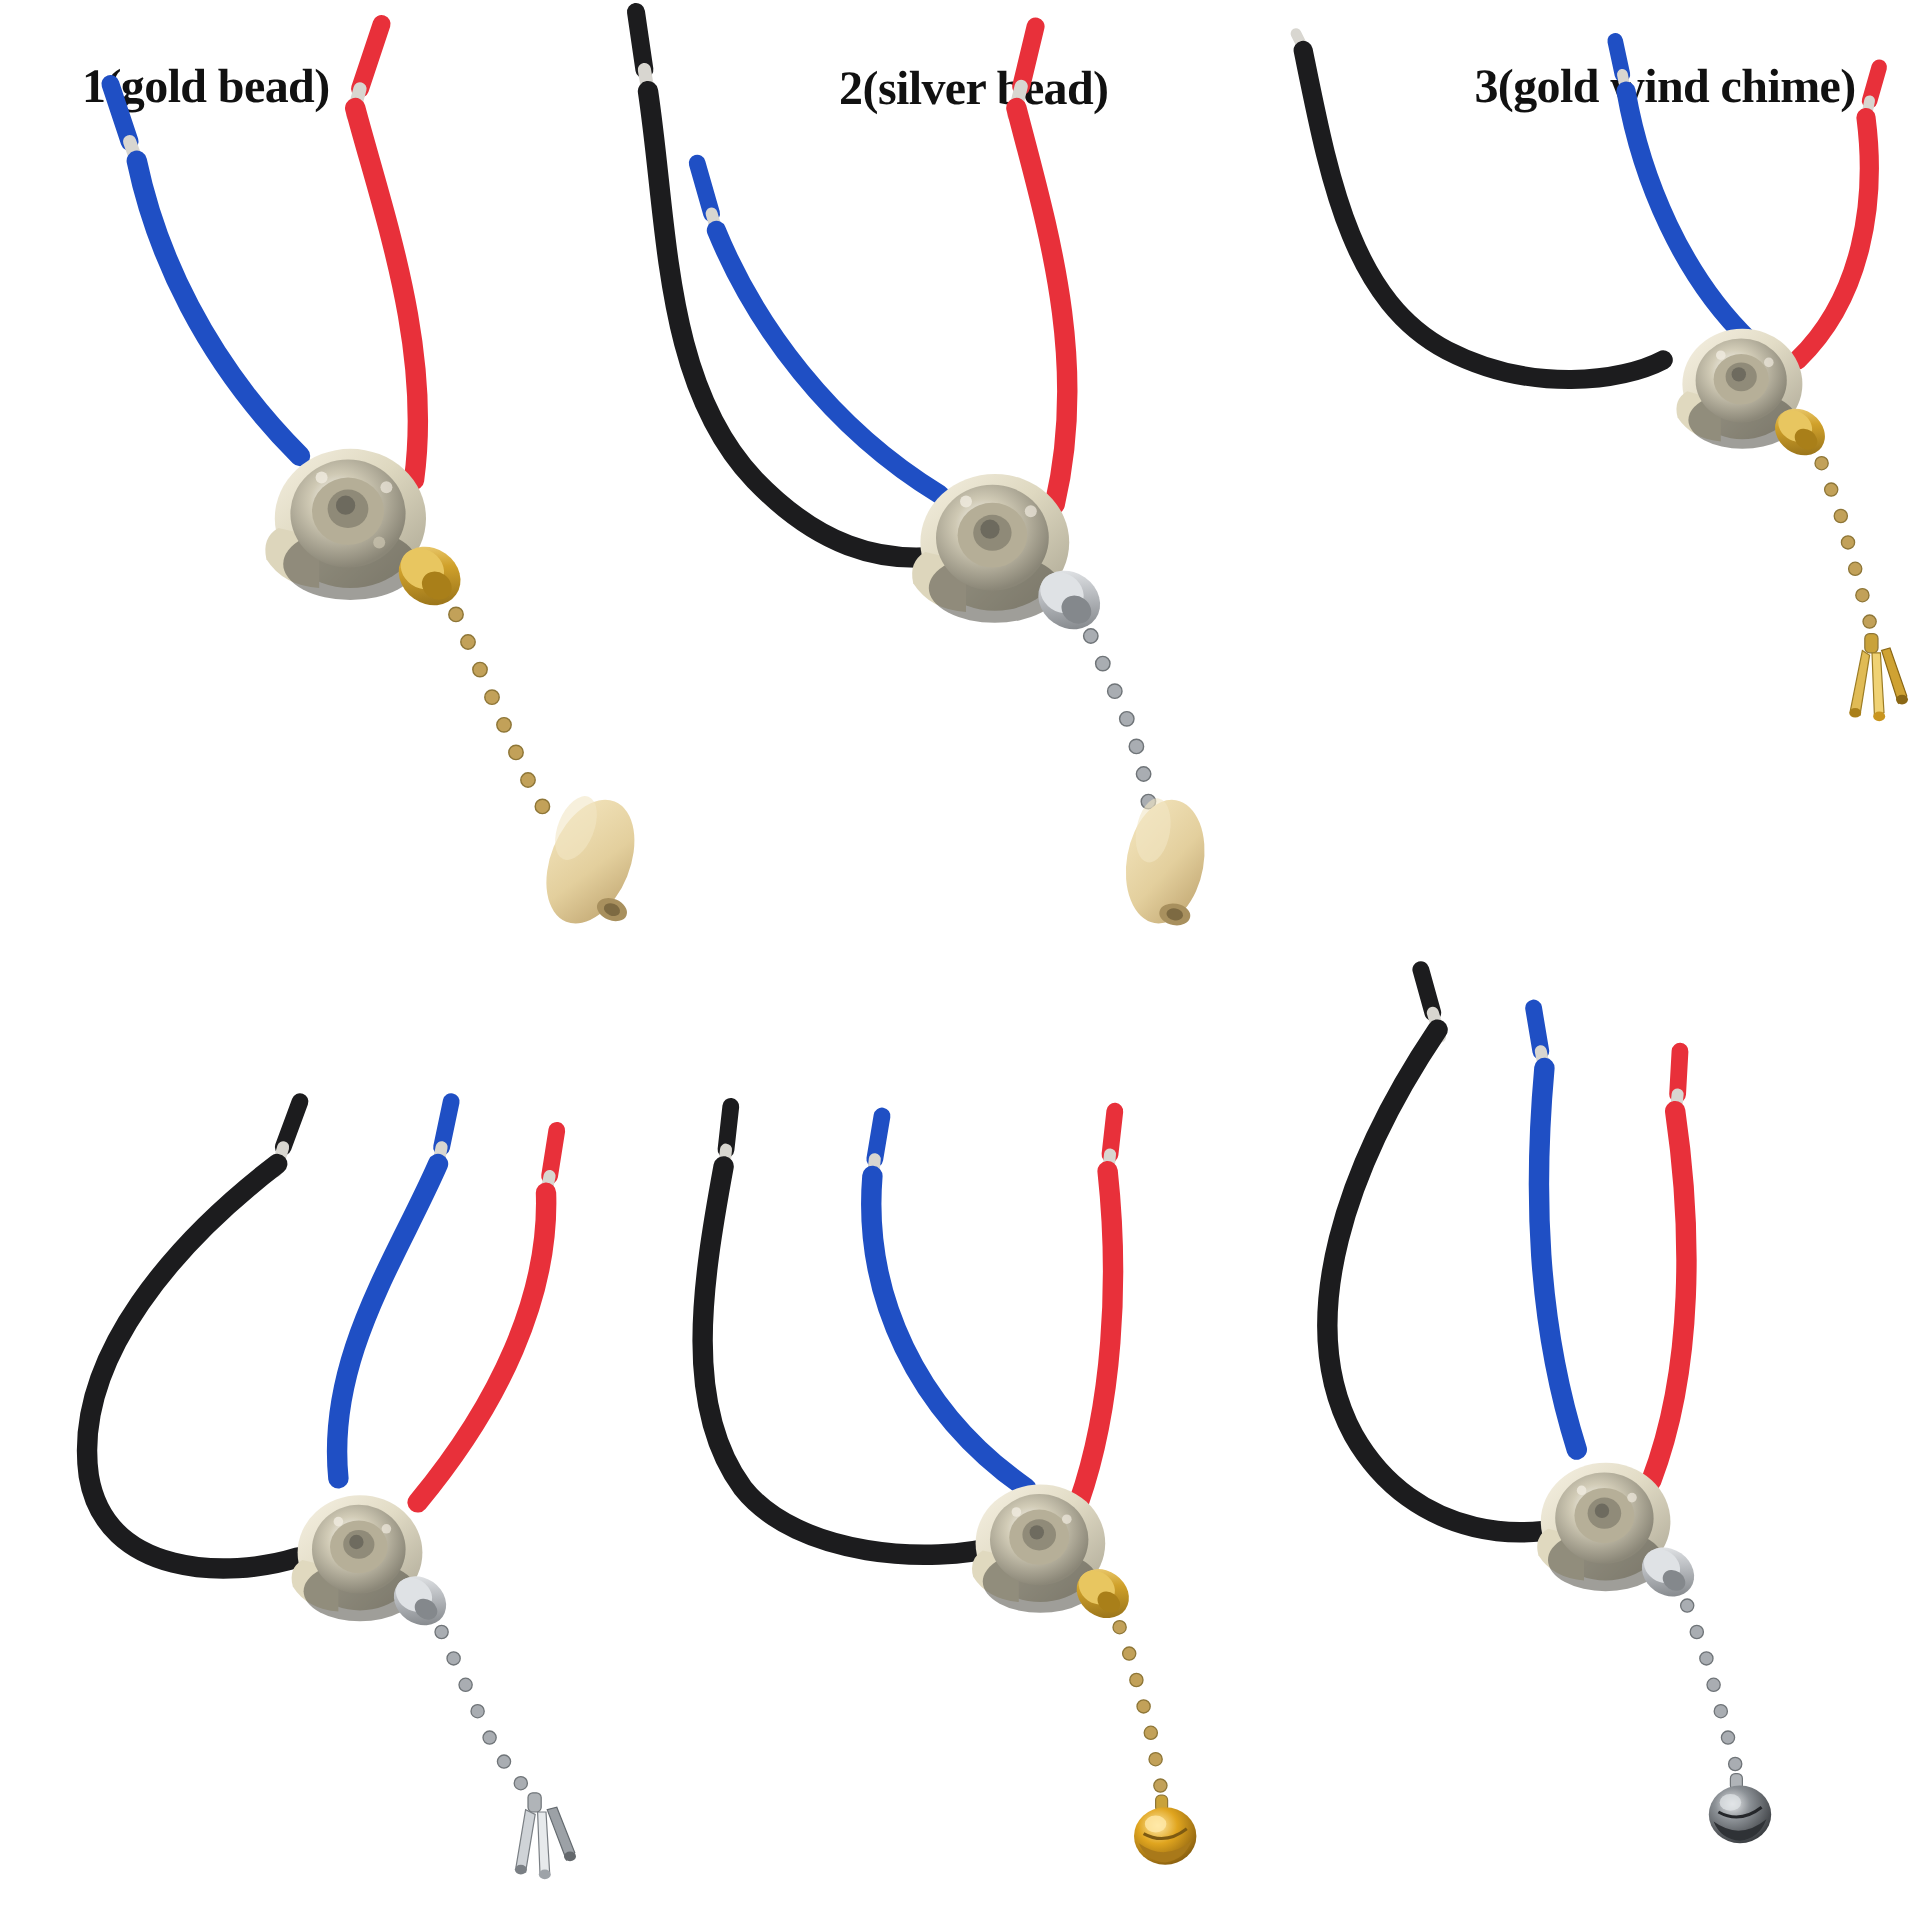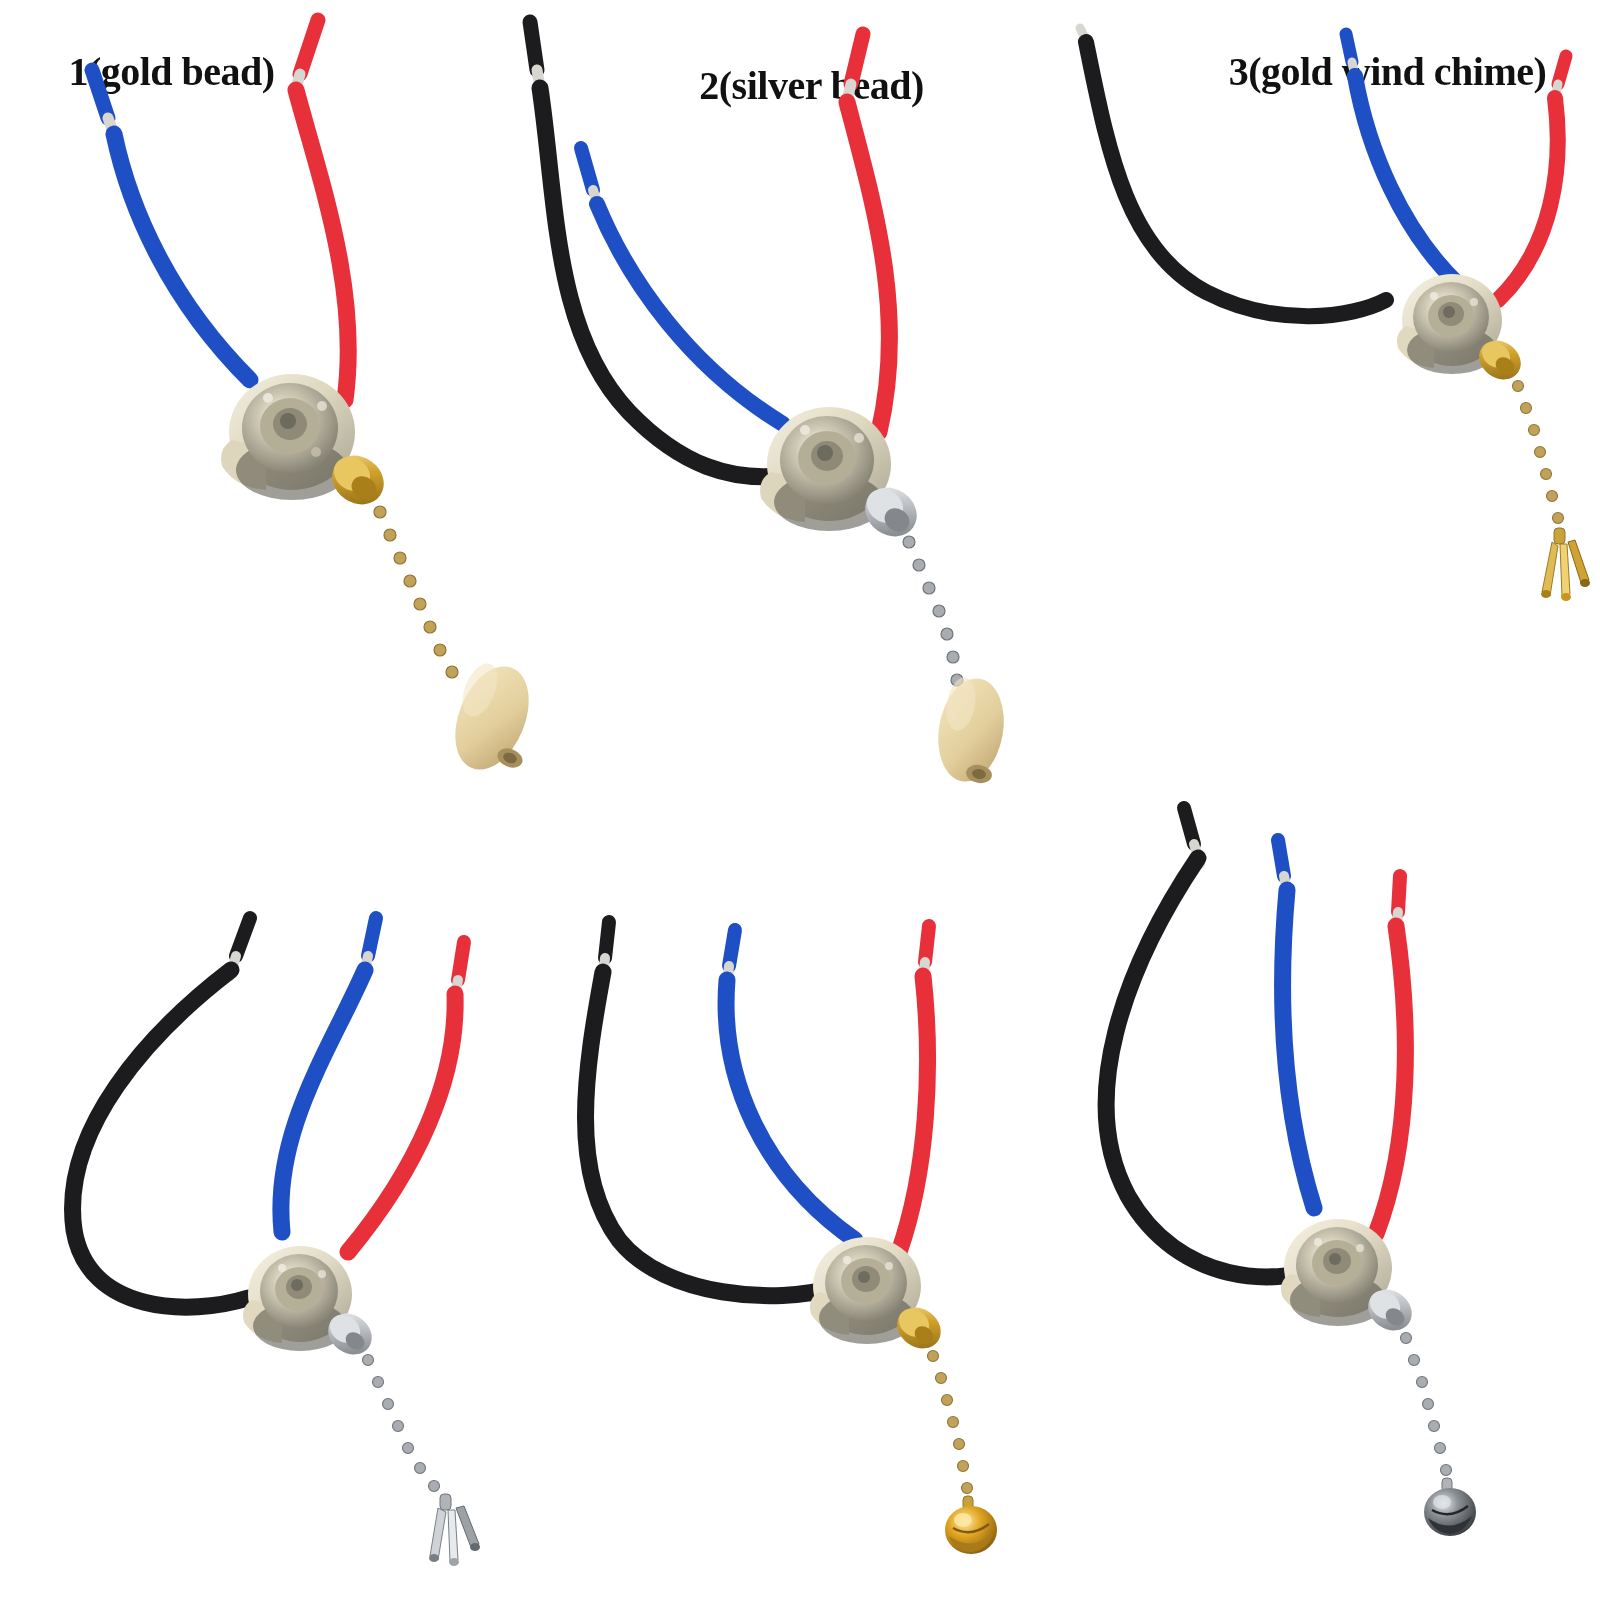--- a/index.html
+++ b/index.html
@@ -136,21 +136,21 @@
         <g>
           <ellipse cx="492" cy="718" rx="33" ry="54" transform="rotate(22 492 718)" fill="url(#g1wood)"></ellipse>
           <ellipse cx="480" cy="690" rx="15" ry="28" transform="rotate(22 480 690)" fill="#f2e6c4" opacity="0.6"></ellipse>
           <ellipse cx="510" cy="758" rx="13" ry="9" transform="rotate(22 510 758)" fill="#a8905e"></ellipse>
           <ellipse cx="510" cy="758" rx="7" ry="5" transform="rotate(22 510 758)" fill="#7d6a42"></ellipse>
         </g>
       </svg>
     </div>
   </div>
 
-  <div class="variant" style="left:533px; top:12px;">
+  <div class="variant" style="left:533px; top:0px;">
     <div class="variant-label lbl-2">2(silver bead)</div>
     <div class="stage">
       <svg viewBox="0 0 533 800" xmlns="http://www.w3.org/2000/svg">
         <defs>
           <linearGradient id="g2body" x1="0" y1="0" x2="1" y2="1">
             <stop offset="0%" stop-color="#f4efe0"></stop>
             <stop offset="45%" stop-color="#ded8c0"></stop>
             <stop offset="100%" stop-color="#a9a491"></stop>
           </linearGradient>
           <radialGradient id="g2core" cx="42%" cy="38%" r="62%">

